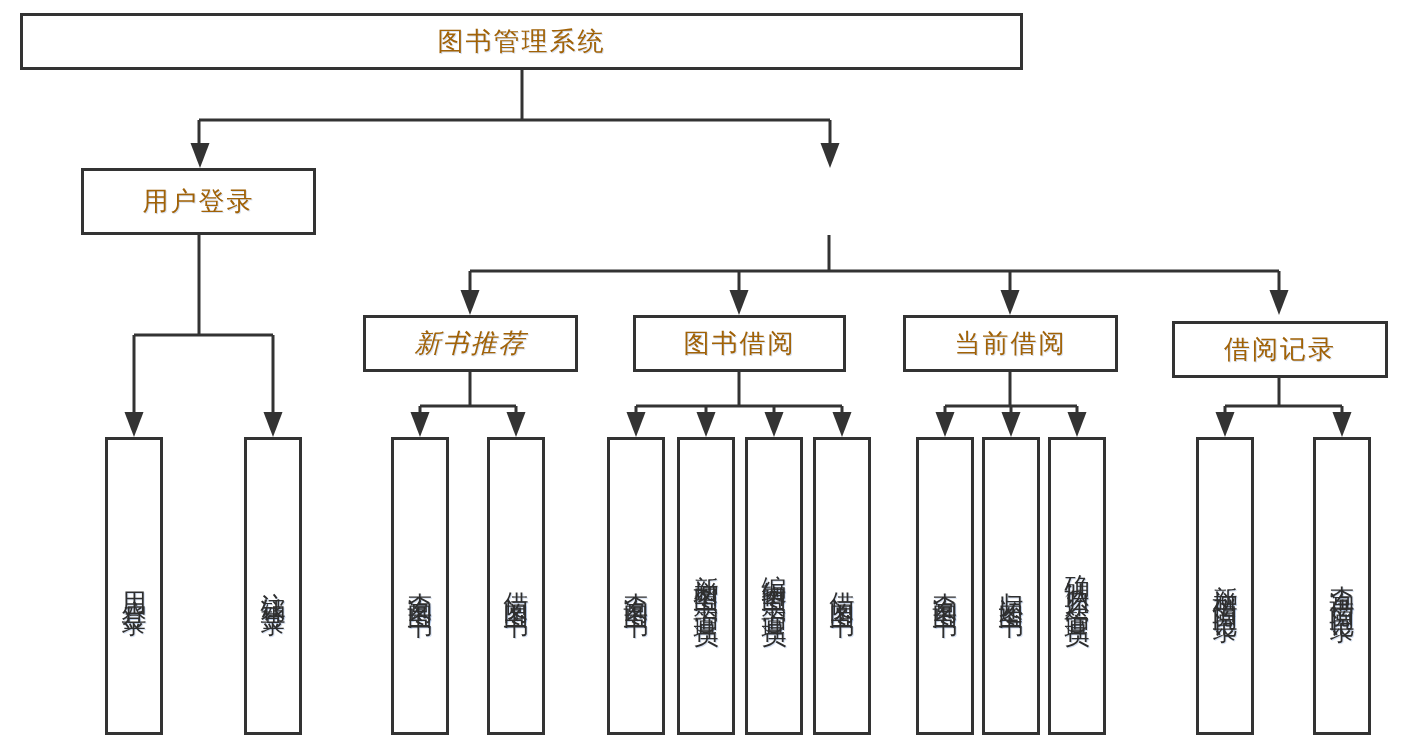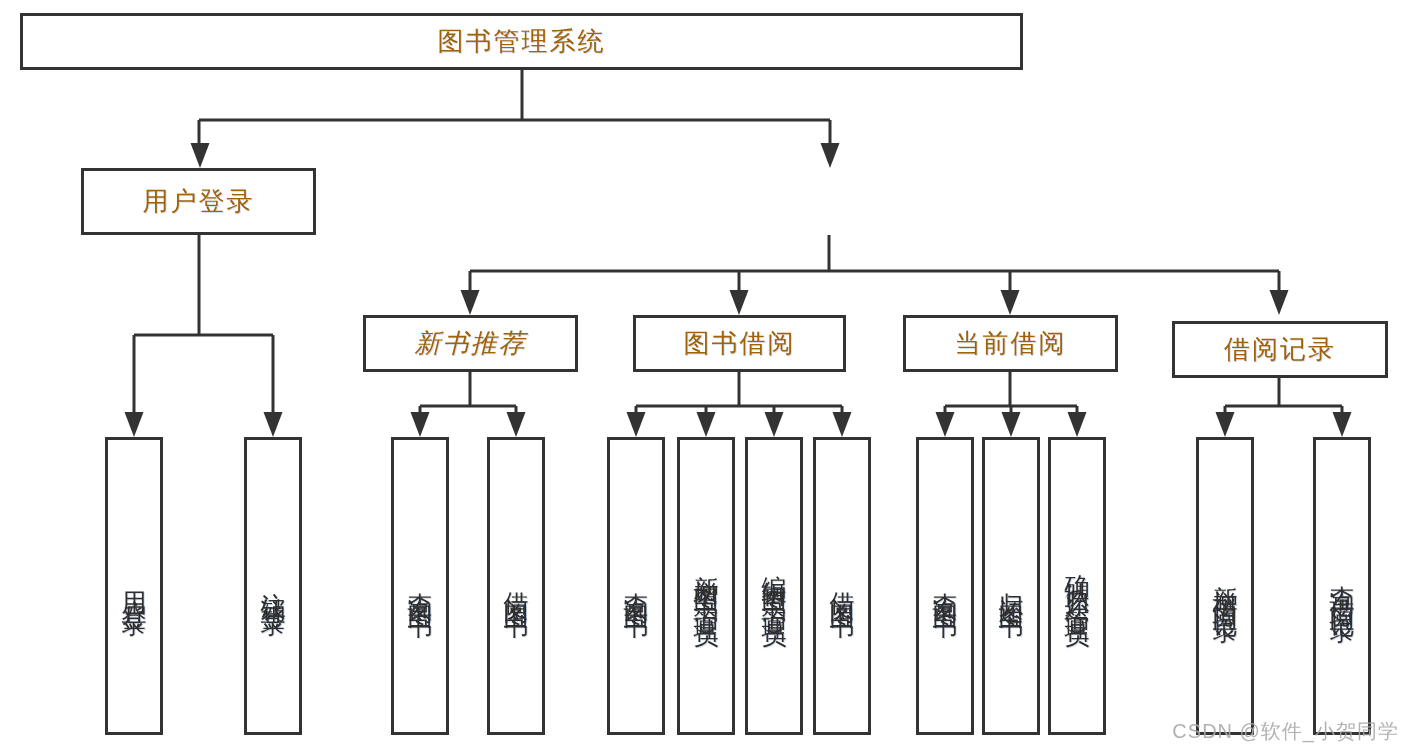--- a/index.html
+++ b/index.html
@@ -155,15 +155,14 @@
   <div class="vbox" style="left:745px;">编辑图书（管理员）</div>
   <div class="vbox" style="left:813px;">借阅图书</div>
 
   <div class="vbox" style="left:916px;">查询图书</div>
   <div class="vbox" style="left:982px;">归还图书</div>
   <div class="vbox" style="left:1048px;">确认归还（管理员）</div>
 
   <div class="vbox" style="left:1196px;">新增借阅记录</div>
   <div class="vbox" style="left:1313px;">查询借阅记录</div>
 
-  <div class="watermark">CSDN @软件_小贺同学</div>
 
 </div>
 
 </body></html>

